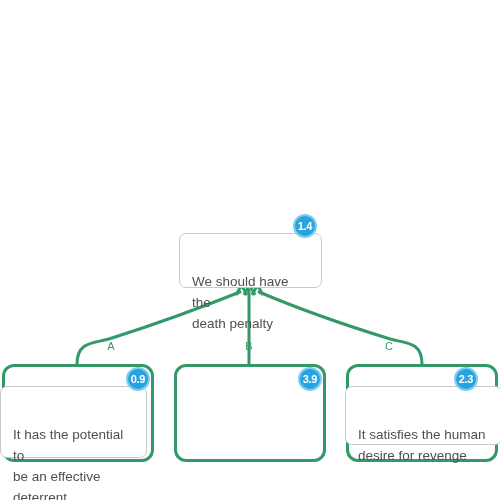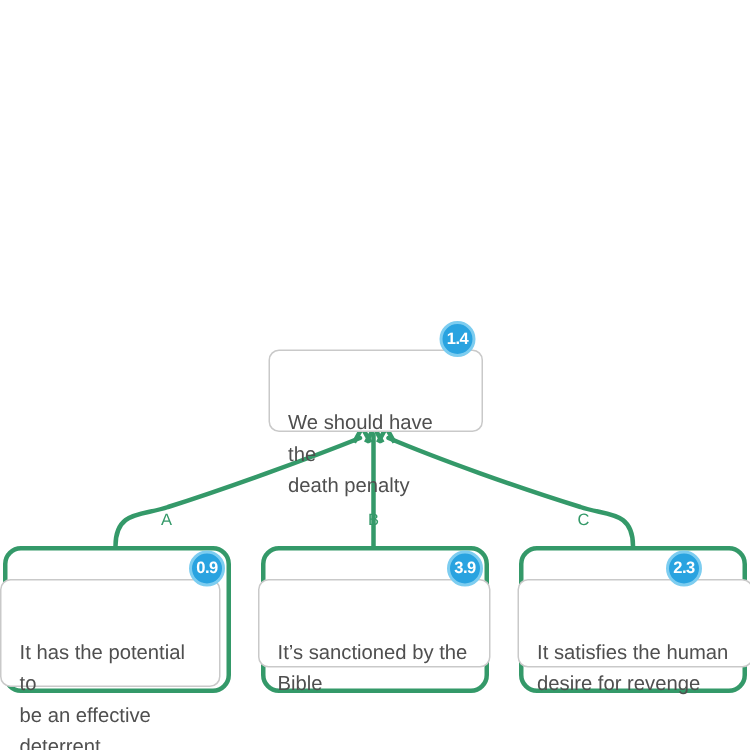--- a/index.html
+++ b/index.html
@@ -128,26 +128,22 @@
 
   <div class="group-box" style="left:2px; top:364px; width:152px; height:98px;"></div>
   <div class="card" style="left:0px; top:386px; width:147px; height:72px;">
     <div class="card-text">It has the potential to
 be an effective
 deterrent</div>
   </div>
   <div class="badge" style="left:126px; top:367px;">0.9</div>
 
   <div class="group-box" style="left:174px; top:364px; width:152px; height:98px;"></div>
-  <div class="card" style="left:172px; top:386px; width:155px; height:59px;">
-    <div class="card-text">It’s sanctioned by the
-Bible</div>
-  </div>
   <div class="badge" style="left:298px; top:367px;">3.9</div>
 
   <div class="group-box" style="left:346px; top:364px; width:152px; height:98px;"></div>
   <div class="card" style="left:345px; top:386px; width:157px; height:59px;">
     <div class="card-text">It satisfies the human
 desire for revenge</div>
   </div>
-  <div class="badge" style="left:444px; top:367px;text-align:center;">2.3</div>
+  <div class="badge" style="left:454px; top:367px;text-align:center;">2.3</div>
 
 </div>
 
 </body></html>

